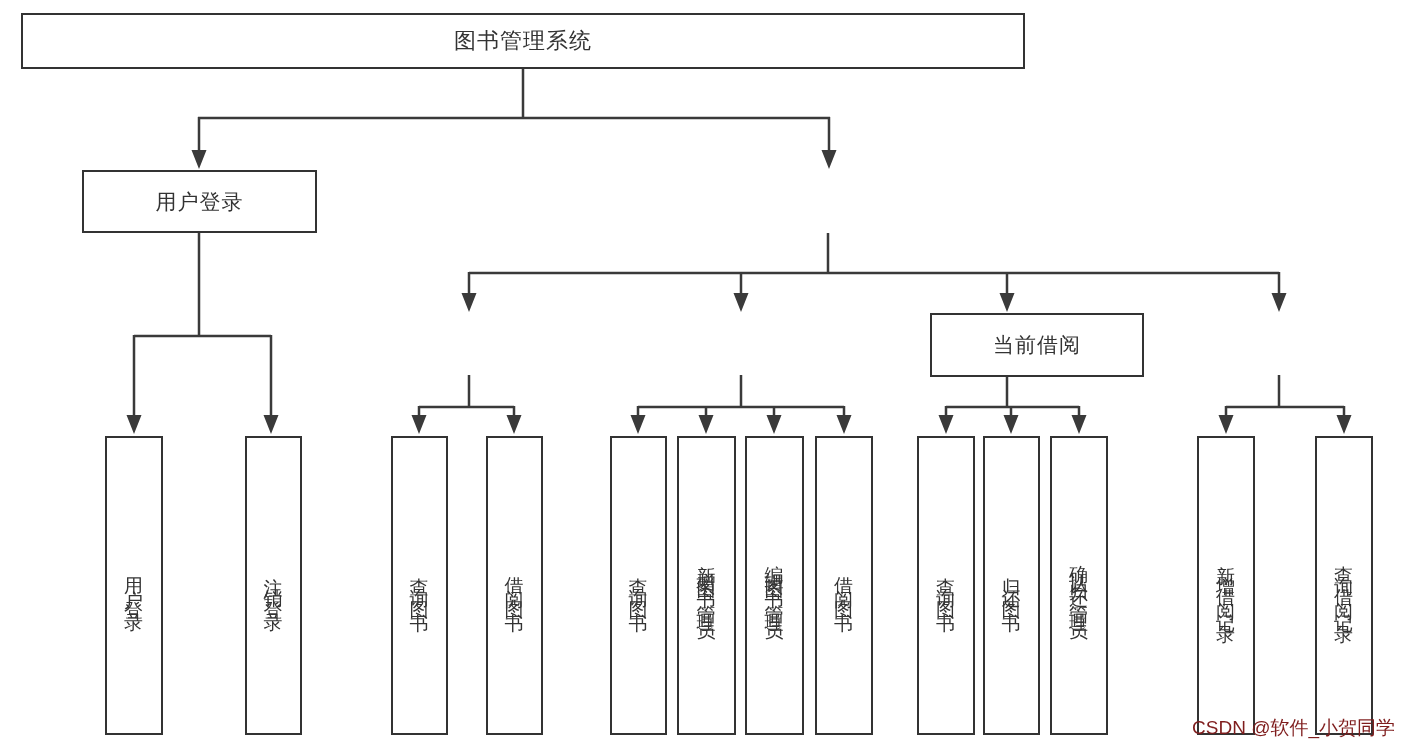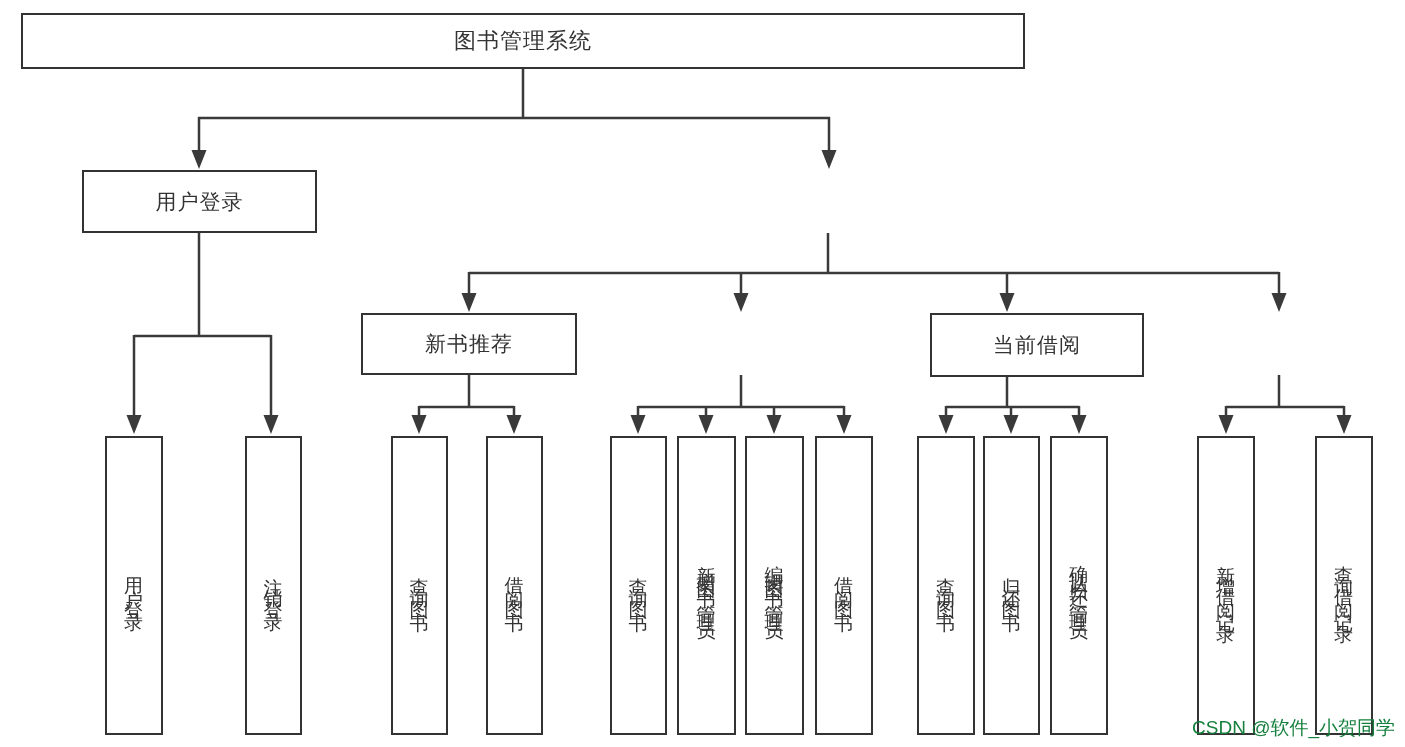--- a/index.html
+++ b/index.html
@@ -41,21 +41,21 @@
     color: #333333;
     font-size: 19px;
     letter-spacing: 12px;
     line-height: 1;
     white-space: nowrap;
   }
   .vlabel.long { letter-spacing: 8px; }
   .watermark {
     position: absolute;
     right: 10px; bottom: 6px;
-    color: #15803d;
+    color: #7f1d1d;
     font-size: 19px;
     z-index: 3;
     white-space: nowrap;
   }
 </style>
 </head>
 <body>
 
 <div id="stage">
 
@@ -117,23 +117,20 @@
   </svg>
 
   <div class="hbox" style="left:21px;top:13px;width:1004px;height:56px">
     <span class="hlabel root">图书管理系统</span>
   </div>
 
   <div class="hbox" style="left:82px;top:170px;width:235px;height:63px">
     <span class="hlabel">用户登录</span>
   </div>
 
-  <div class="hbox" style="left:361px;top:313px;width:216px;height:62px">
-    <span class="hlabel">新书推荐</span>
-  </div>
   <div class="hbox" style="left:930px;top:313px;width:214px;height:64px">
     <span class="hlabel">当前借阅</span>
   </div>
 
   <div class="vbox" style="left:105px;top:436px;width:58px;height:299px">
     <span class="vlabel">用户登录</span>
   </div>
   <div class="vbox" style="left:245px;top:436px;width:57px;height:299px">
     <span class="vlabel">注销登录</span>
   </div>

